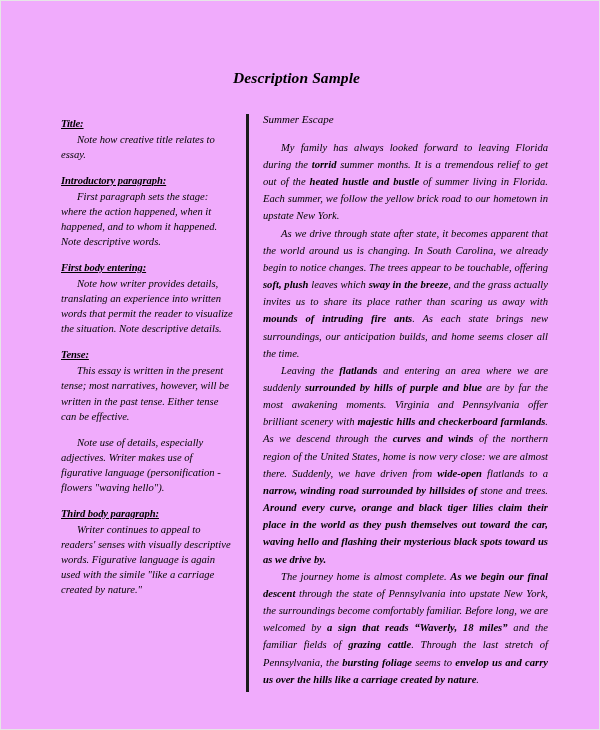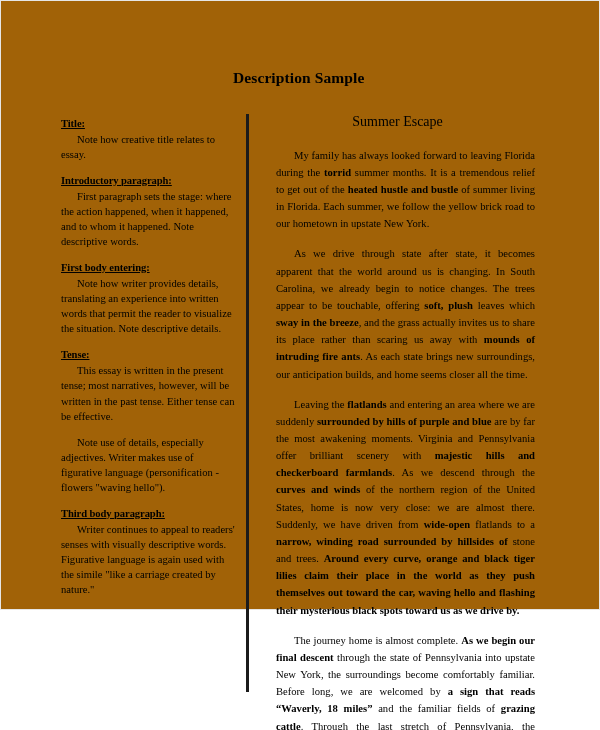--- a/index.html
+++ b/index.html
@@ -10,24 +10,25 @@
   body {
     width: 600px;
     height: 730px;
     font-family: "Liberation Serif", "DejaVu Serif", serif;
     color: #000000;
     overflow: hidden;
   }
   .page {
     position: relative;
     width: 600px;
-    height: 610px;
+    height: 730px;
     box-sizing: border-box;
     border: 1px solid #e6e6e6;
-    background: #a16207;
+    background: #f0abfc;
+    font-style: italic;
   }
 
   
   .doc-title {
     position: absolute;
     left: 232px;
     top: 68px;
     font-size: 15.5px;
     font-weight: bold;
     letter-spacing: 0.1px;
@@ -73,28 +74,27 @@
   
   .right-col {
     position: absolute;
     left: 262px;
     top: 110px;
     width: 285px;
     font-size: 10.6px;
     line-height: 1.62;
   }
   .essay-title {
-    text-align: center;
     margin: 0 0 10px 0;
     font-weight: normal;
-    font-size: 14px;
+    font-size: 11px;
     padding-right: 16px;
   }
   .essay-p {
-    margin: 13px;
+    margin: 0;
     text-indent: 18px;
     text-align: justify;
     text-justify: inter-word;
   }
   .essay-p b { font-weight: bold; }
 </style>
 </head>
 <body>
 
 <div class="page">

